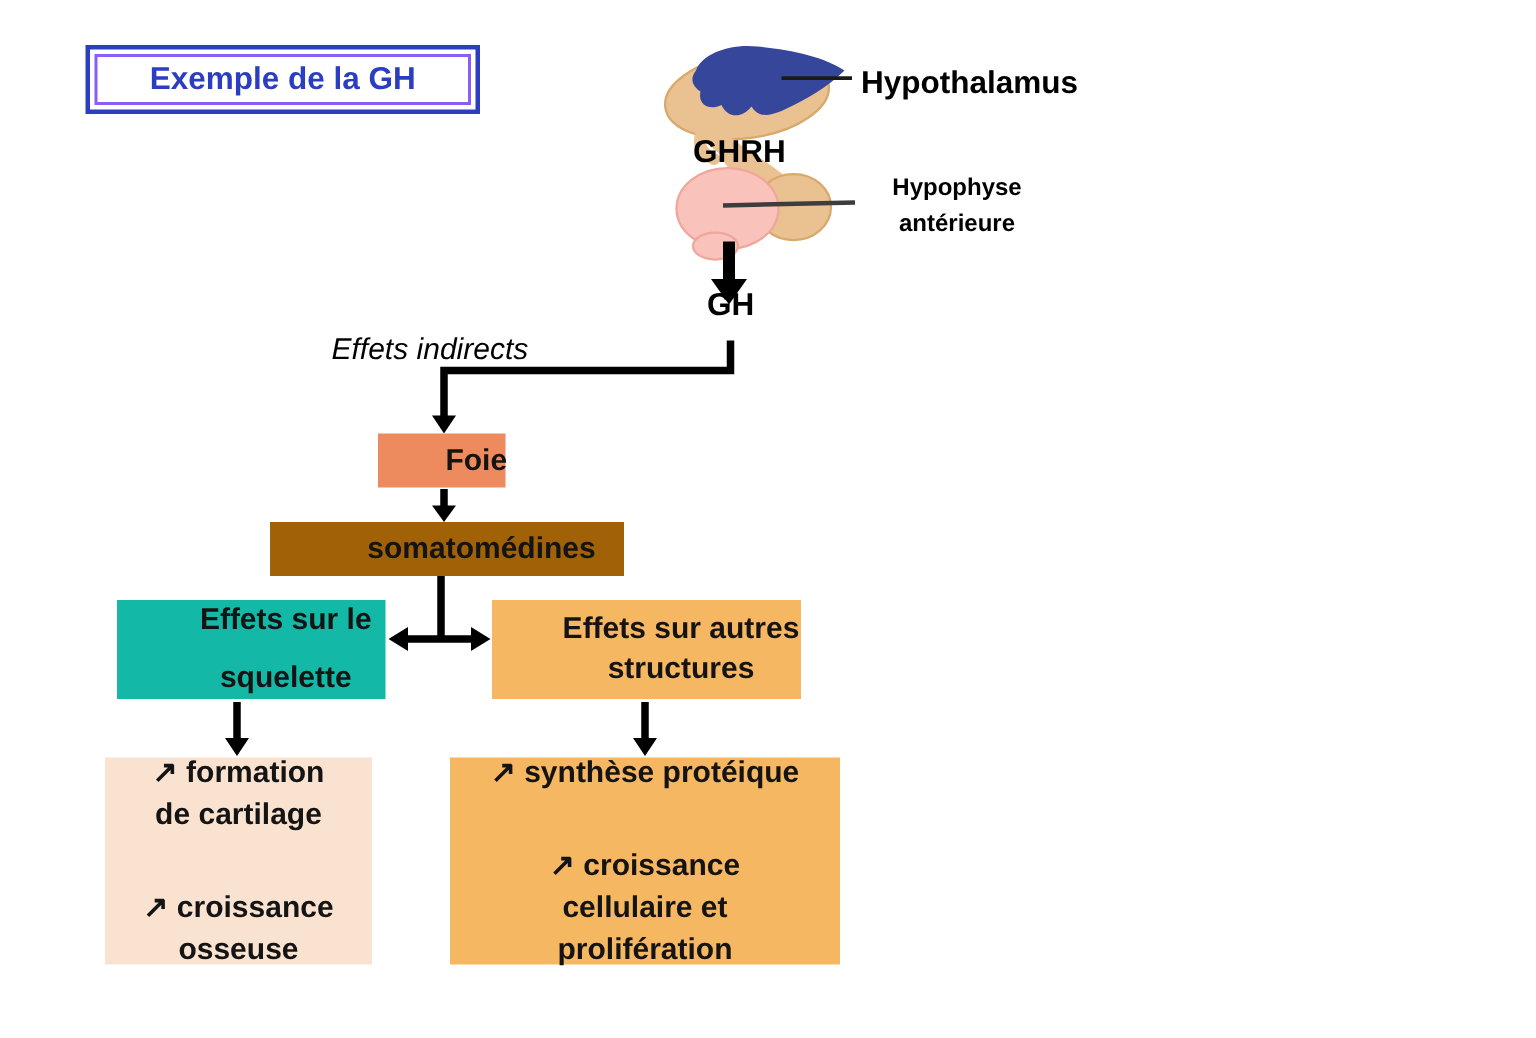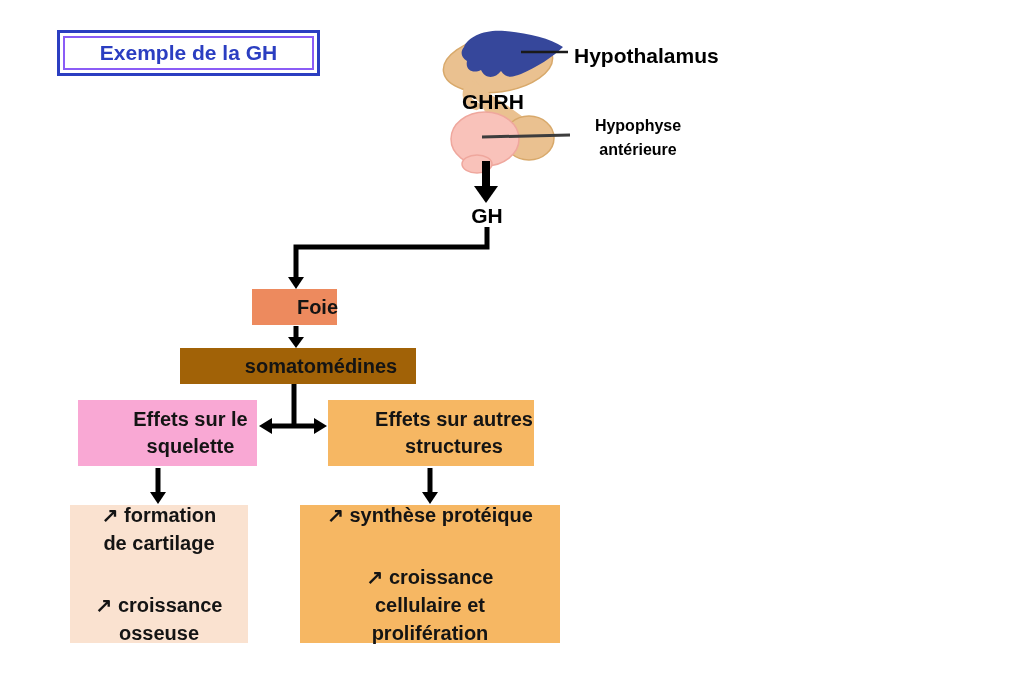--- a/index.html
+++ b/index.html
@@ -28,33 +28,33 @@
     box-sizing:border-box;
     display:flex;align-items:center;justify-content:center;
     color:#2B3EC1;font-weight:bold;font-size:21px;
   }
 
   
   .anat-label{color:#000;font-weight:bold;font-size:21px;z-index:2;}
   #hypothalamus-label{left:574px;top:44px;}
   #ghrh-label{left:462px;top:90px;}
   #hypophyse-label{left:566px;top:114px;width:144px;text-align:center;font-size:16px;line-height:24px;}
-  #gh-label{left:462px;top:204px;width:50px;text-align:center;}
+  #gh-label{left:462px;top:192px;width:50px;text-align:center;}
   #effets-indirects-label{left:221px;top:222px;font-style:italic;font-size:20px;color:#000;z-index:2;}
 
   
   .flowbox{
     box-sizing:border-box;
     display:flex;flex-direction:column;align-items:center;justify-content:center;
     color:#141414;font-weight:bold;font-size:20px;line-height:27px;
     text-align:center;z-index:2;padding-left:46px;
   }
   #foie-box{left:252px;top:289px;width:85px;height:36px;background:#ED8A5E;}
   #somatomedines-box{left:180px;top:348px;width:236px;height:36px;background:#a16207;}
-  #effets-squelette-box{left:78px;top:400px;width:179px;height:66px;background:#f9a8d4;}
+  #effets-squelette-box{left:78px;top:400px;width:179px;height:66px;background:#14b8a6;justify-content:space-between;}
   #effets-autres-box{left:328px;top:400px;width:206px;height:66px;background:#F6B763;}
   .detailbox{
     box-sizing:border-box;
     display:flex;flex-direction:column;align-items:center;justify-content:center;
     color:#141414;font-weight:bold;font-size:20px;line-height:28px;
     text-align:center;z-index:2;gap:20px;
   }
   #squelette-details-box{left:70px;top:505px;width:178px;height:138px;background:#FAE2D0;}
   #autres-details-box{left:300px;top:505px;width:260px;height:138px;background:#F6B763;}
   .detail-item{display:block;}
@@ -122,20 +122,21 @@
     <div id="title-inner">Exemple de la GH</div>
   </div>
 
   <div class="abs anat-label" id="hypothalamus-label">Hypothalamus</div>
   <div class="abs anat-label" id="ghrh-label">GHRH</div>
   <div class="abs anat-label" id="hypophyse-label">
     <span class="dline">Hypophyse</span>
     <span class="dline">antérieure</span>
   </div>
   <div class="abs anat-label" id="gh-label">GH</div>
+  <div class="abs" id="effets-indirects-label">Effets indirects</div>
 
   <div class="abs flowbox" id="foie-box">
     <span>Foie</span>
   </div>
 
   <div class="abs flowbox" id="somatomedines-box">
     <span>somatomédines</span>
   </div>
 
   <div class="abs flowbox" id="effets-squelette-box">

